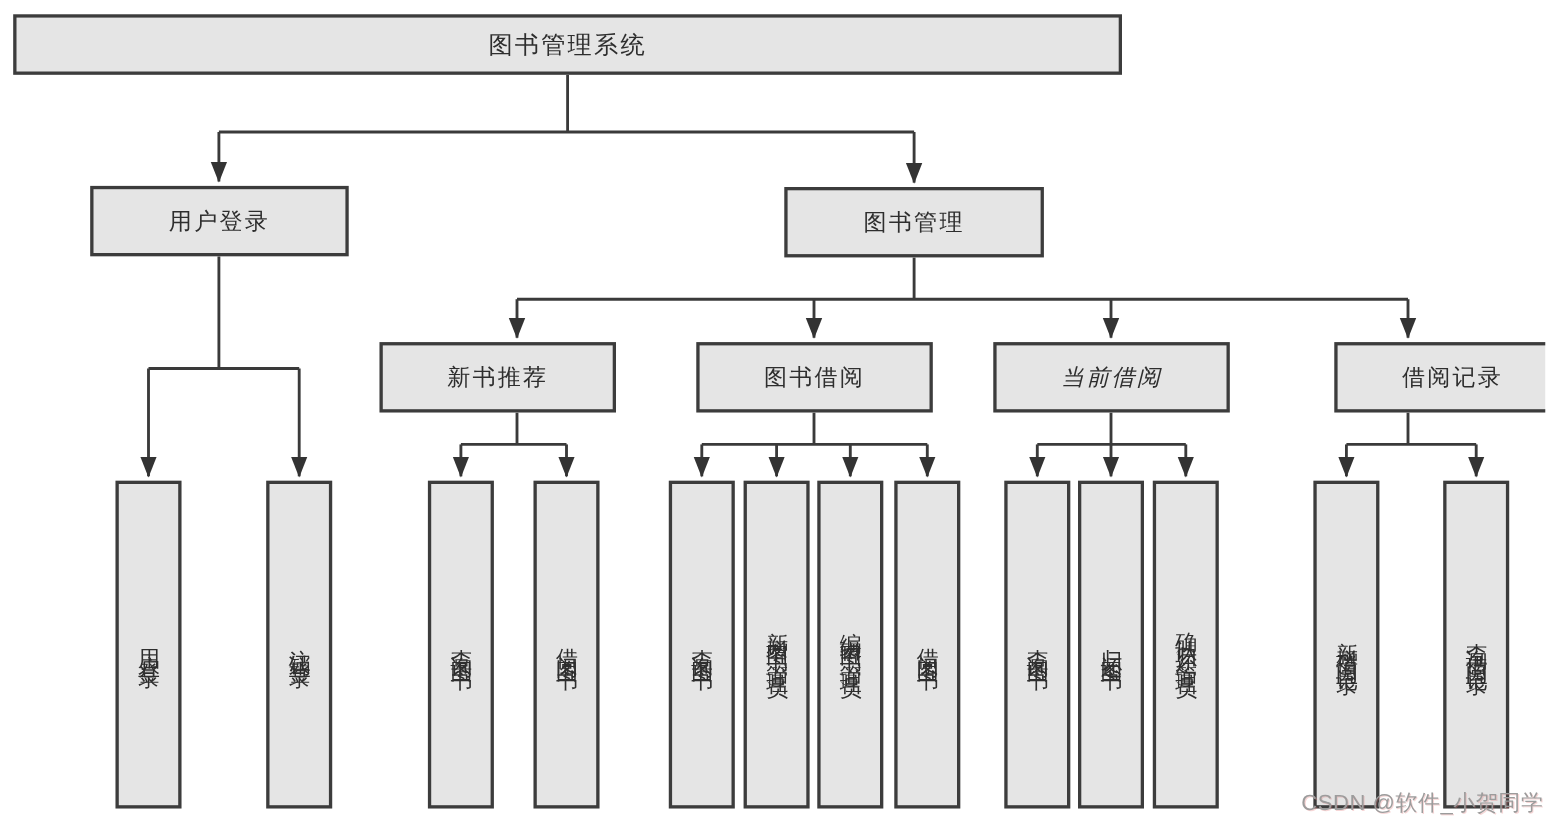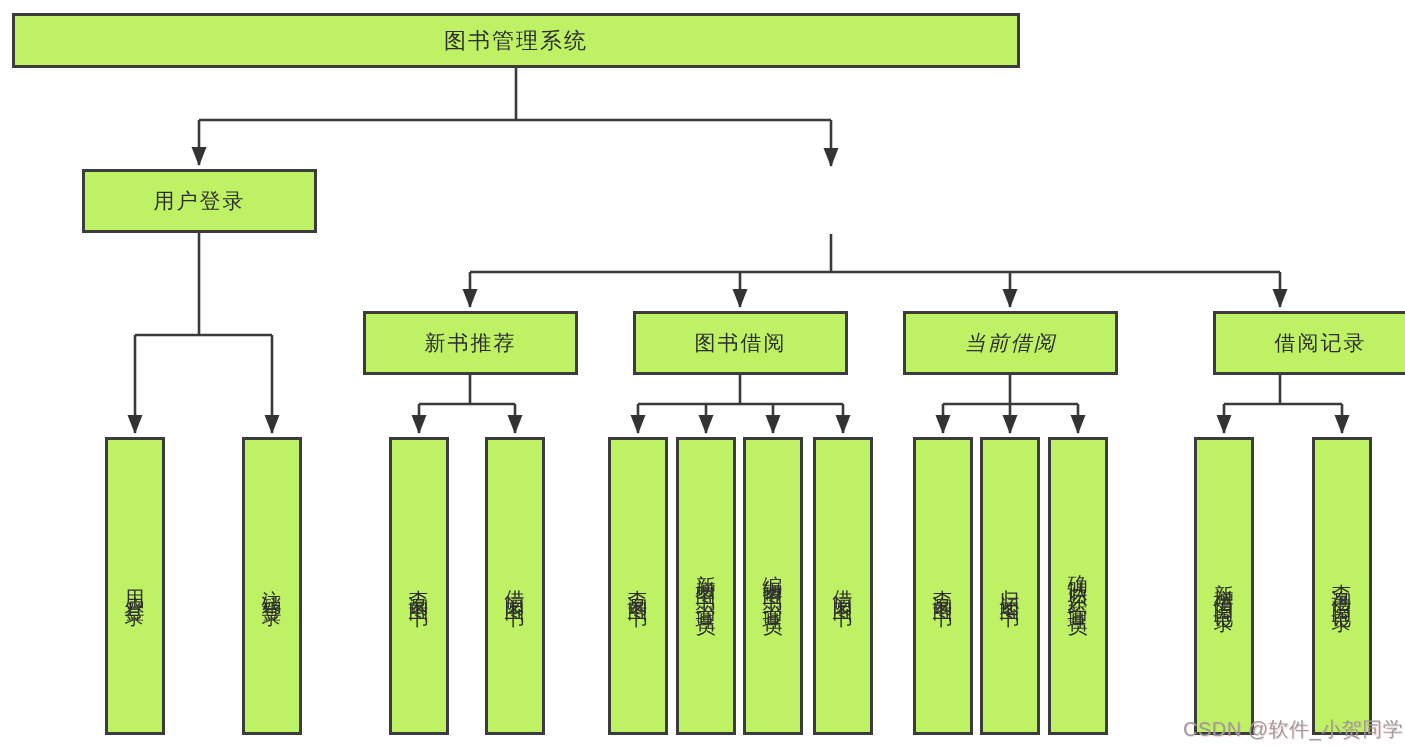--- a/index.html
+++ b/index.html
@@ -23,21 +23,21 @@
     height: 747px;
   }
   #connector-layer path {
     fill: none;
     stroke: #3a3a3a;
     stroke-width: 2.6;
   }
   .box {
     position: absolute;
     box-sizing: border-box;
-    background: #bef264;
+    background: #e5e5e5;
     border: 3px solid #3c3c3c;
     display: flex;
     align-items: center;
     justify-content: center;
     color: #2e2e2e;
   }
   .h-box {
     font-size: 21px;
     letter-spacing: 2px;
     white-space: nowrap;
@@ -110,22 +110,23 @@
       <path d="M1010,404 V433" marker-end="url(#arrow)"></path>
       <path d="M1078,404 V433" marker-end="url(#arrow)"></path>
       <path d="M1224,404 V433" marker-end="url(#arrow)"></path>
       <path d="M1342,404 V433" marker-end="url(#arrow)"></path>
     </g>
   </svg>
 
   <div class="box root-box" style="left:12px; top:13px; width:1008px; height:55px;">图书管理系统</div>
 
   <div class="box h-box" style="left:82px; top:169px; width:235px; height:64px;">用户登录</div>
+  <div class="box h-box" style="left:713px; top:170px; width:236px; height:64px;">图书管理</div>
 
-  <div class="box h-box" style="left:363px; top:311px; width:215px; height:64px;">新书推荐</div>
+  <div class="box h-box" style="left:345px; top:311px; width:215px; height:64px;">新书推荐</div>
   <div class="box h-box" style="left:633px; top:311px; width:215px; height:64px;">图书借阅</div>
   <div class="box h-box" style="left:903px; top:311px; width:215px; height:64px;font-style:italic;">当前借阅</div>
   <div class="box h-box" style="left:1173px; top:311px; width:215px; height:64px;margin-left:40px;">借阅记录</div>
 
   <div class="box leaf" style="left:105px; top:437px; width:60px; height:298px;">用户登录</div>
   <div class="box leaf" style="left:242px; top:437px; width:60px; height:298px;">注销登录</div>
 
   <div class="box leaf" style="left:389px; top:437px; width:60px; height:298px;">查询图书</div>
   <div class="box leaf" style="left:485px; top:437px; width:60px; height:298px;">借阅图书</div>
 

